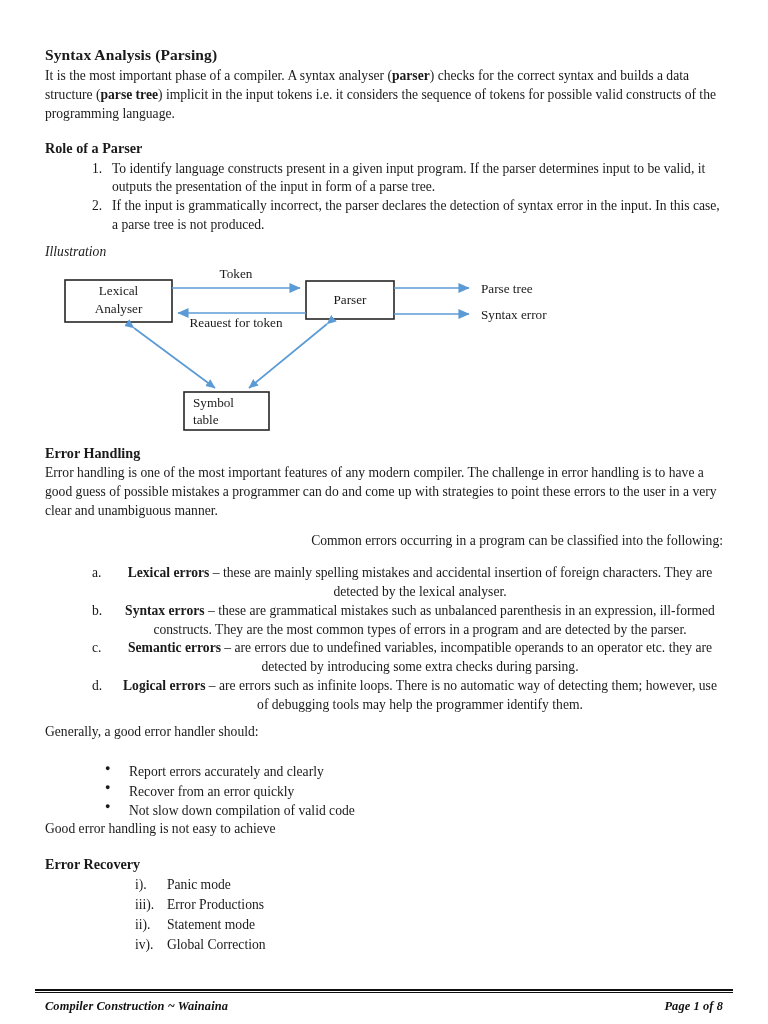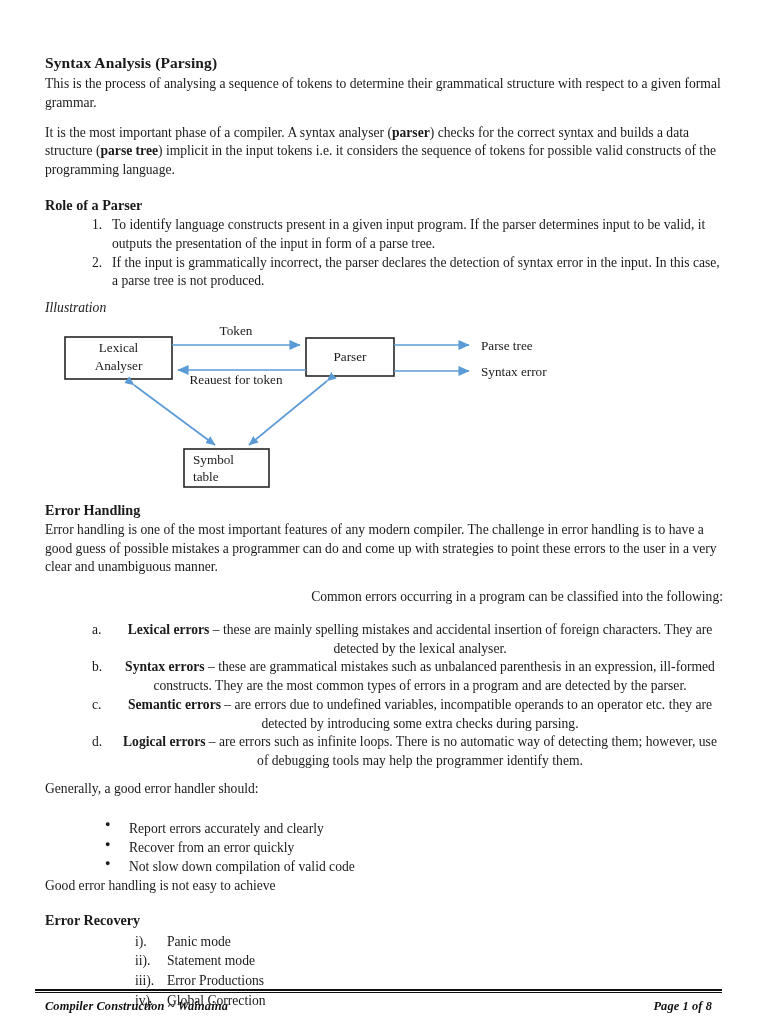--- a/index.html
+++ b/index.html
@@ -19,21 +19,21 @@
   }
   .content {
     position: absolute;
     left: 45px;
     top: 45px;
     width: 678px;
   }
   h1.doc-heading {
     font-size: 15.5px;
     font-weight: bold;
-    margin: 8px 0 2px 0;
+    margin: 0 0 2px 0;
     line-height: 1.3;
     letter-spacing: 0.1px;
   }
   h2.sec-heading {
     font-size: 14.2px;
     font-weight: bold;
     margin: 16px 0 1px 0;
     line-height: 1.35;
   }
   p.body {
@@ -149,21 +149,21 @@
   .darrow-label {
     font-family: "Liberation Serif", "DejaVu Serif", serif;
     font-size: 13.2px;
     fill: #1a1a1a;
   }
 
   
   .footer {
     position: absolute;
     left: 35px;
-    right: 46px;
+    right: 35px;
     bottom: 10px;
   }
   .footer-rule-thick {
     height: 2px;
     background: #0f0f0f;
   }
   .footer-rule-thin {
     height: 1px;
     background: #0f0f0f;
     margin-top: 1.5px;
@@ -185,21 +185,20 @@
   }
 </style>
 </head>
 <body>
 
 <div class="page">
   <div class="content">
 
     <h1 class="doc-heading">Syntax Analysis (Parsing)</h1>
 
-    <p class="body">This is the process of analysing a sequence of tokens to determine their grammatical structure with respect to a given formal grammar.</p>
 
     <p class="body"><span>It is the most important phase of a compiler. A syntax analyser (</span><b>parser</b><span>) checks for the correct syntax and builds a data structure (</span><b>parse tree</b><span>) implicit in the input tokens i.e. it considers the sequence of tokens for possible valid constructs of the programming language.</span></p>
 
     <h2 class="sec-heading">Role of a Parser</h2>
 
     <ol class="num-list">
       <li>To identify language constructs present in a given input program. If the parser determines input to be valid, it outputs the presentation of the input in form of a parse tree.</li>
       <li>If the input is grammatically incorrect, the parser declares the detection of syntax error in the input. In this case, a parse tree is not produced.</li>
     </ol>
 
@@ -272,22 +271,22 @@
       <li><span>Not slow down compilation of valid code</span></li>
     </ul>
 
     <p class="body" style="margin-bottom:0;">Good error handling is not easy to achieve</p>
 
     <h2 class="sec-heading">Error Recovery</h2>
 
 
     <ul class="roman-list">
       <li><span class="rn">i).</span><span>Panic mode</span></li>
+      <li><span class="rn">iii).</span><span>Error Productions</span></li>
       <li><span class="rn">ii).</span><span>Statement mode</span></li>
-      <li><span class="rn">iii).</span><span>Error Productions</span></li>
       <li><span class="rn">iv).</span><span>Global Correction</span></li>
     </ul>
 
   </div>
 
   <div class="footer">
     <div class="footer-rule-thick"></div>
     <div class="footer-rule-thin"></div>
     <div class="footer-row">
       <div class="footer-text">Compiler Construction ~ Wainaina</div>

